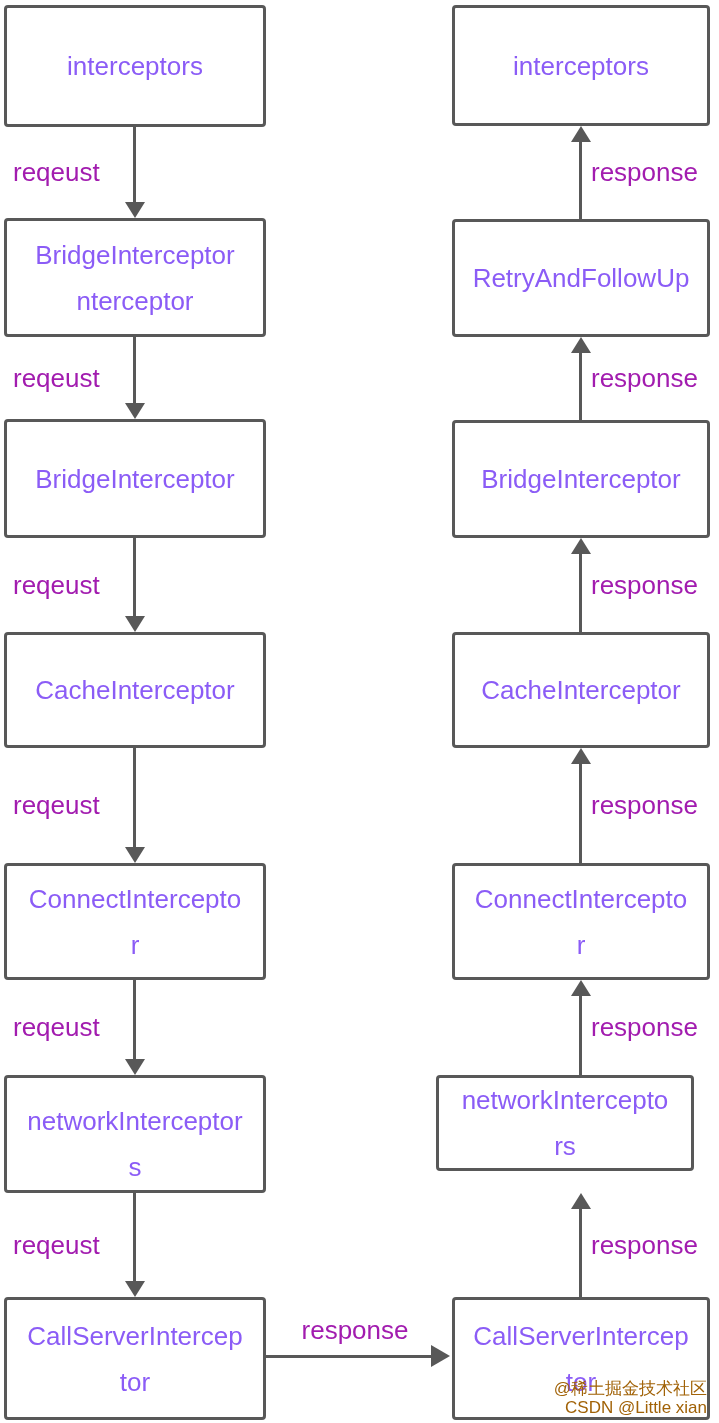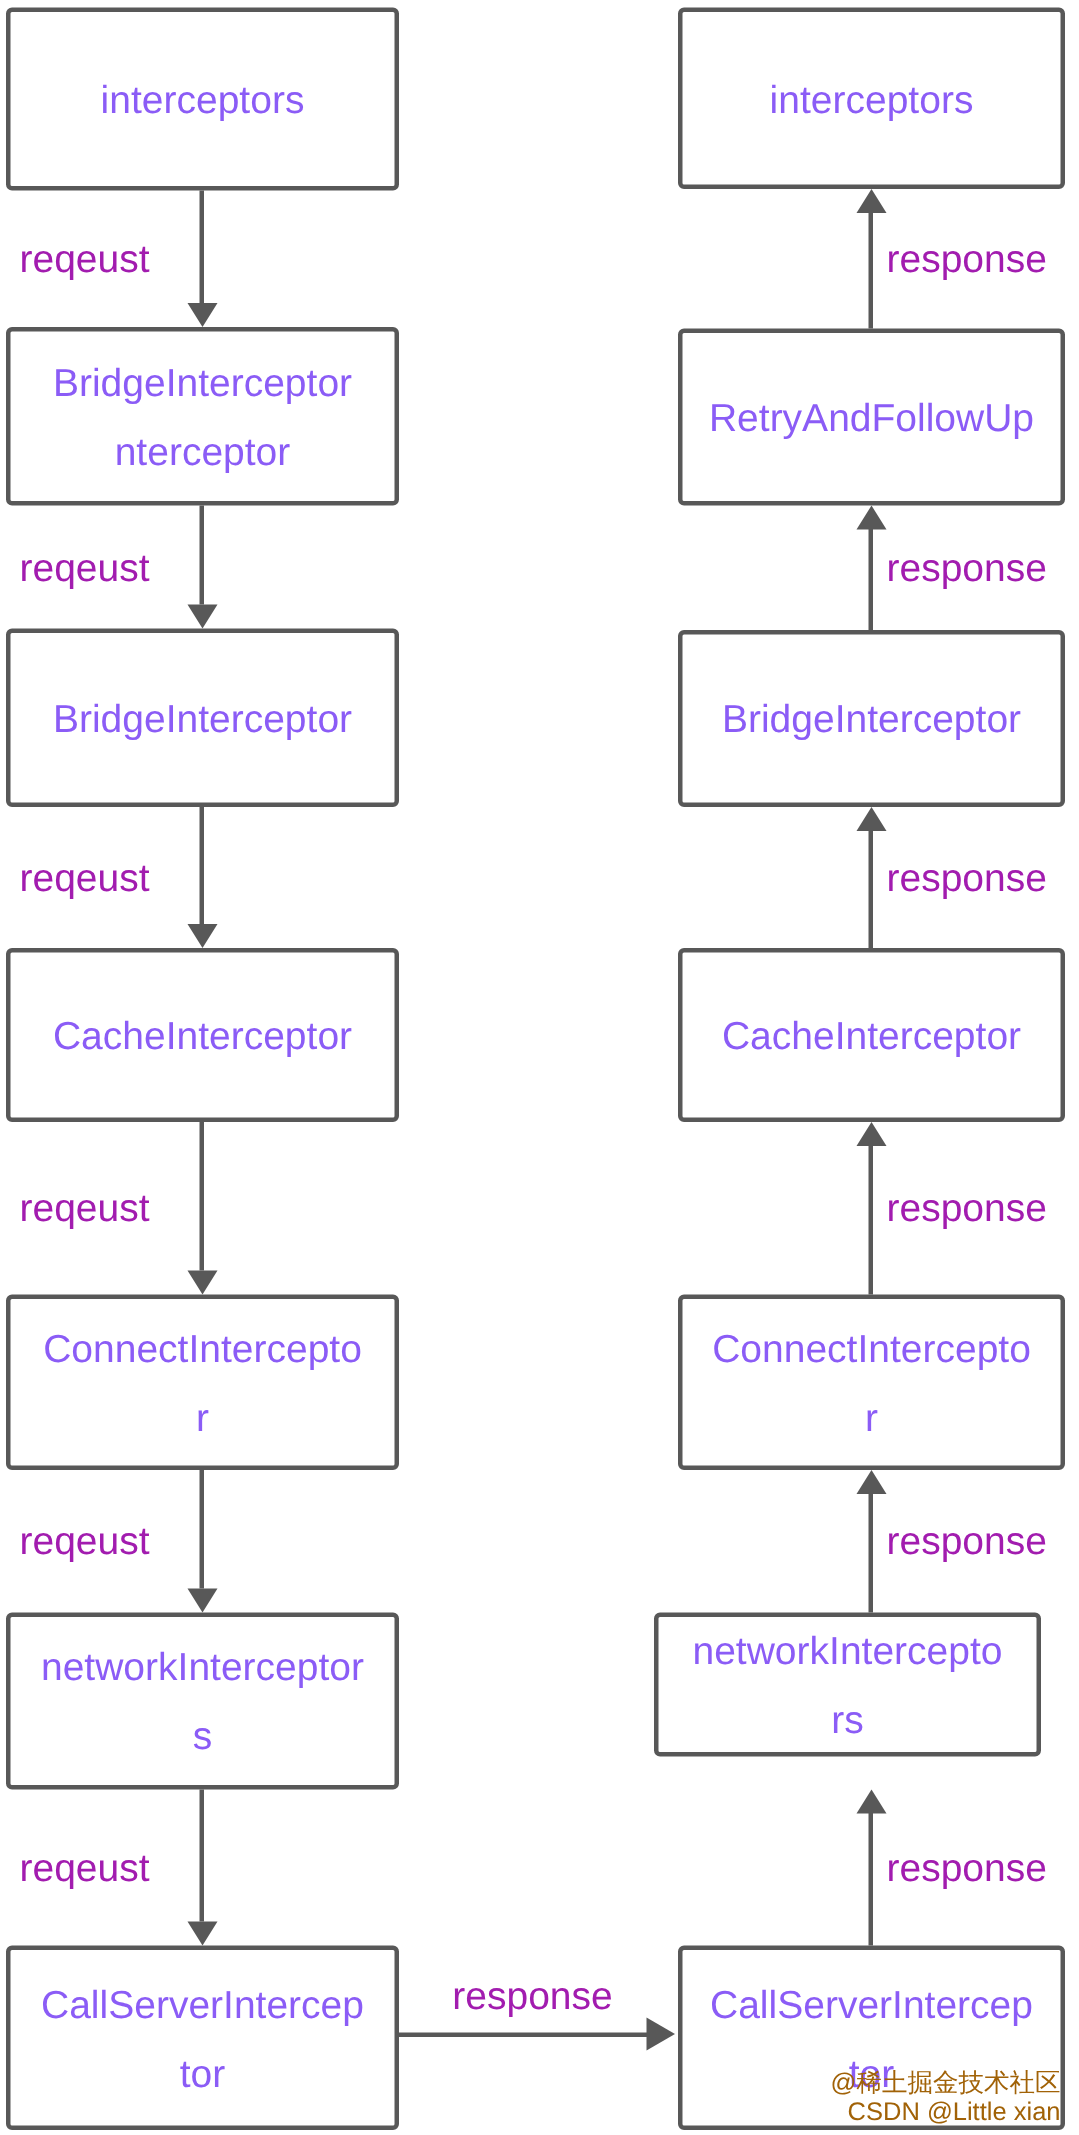--- a/index.html
+++ b/index.html
@@ -83,21 +83,21 @@
   <div class="box" style="left:4px;top:419px;width:262px;height:119px;">
     <span class="bline">BridgeInterceptor</span>
   </div>
   <div class="box" style="left:4px;top:632px;width:262px;height:116px;">
     <span class="bline">CacheInterceptor</span>
   </div>
   <div class="box" style="left:4px;top:863px;width:262px;height:117px;">
     <span class="bline">ConnectIntercepto</span>
     <span class="bline">r</span>
   </div>
-  <div class="box" style="left:4px;top:1075px;width:262px;height:118px;">
+  <div class="box" style="left:4px;top:1075px;width:262px;height:118px;justify-content:flex-end;">
     <span class="bline">networkInterceptor</span>
     <span class="bline">s</span>
   </div>
   <div class="box" style="left:4px;top:1297px;width:262px;height:123px;">
     <span class="bline">CallServerIntercep</span>
     <span class="bline">tor</span>
   </div>
 
   <div class="vline" style="left:133px;top:127px;height:75px;"></div>
   <div class="arr-down" style="left:125px;top:202px;"></div>

